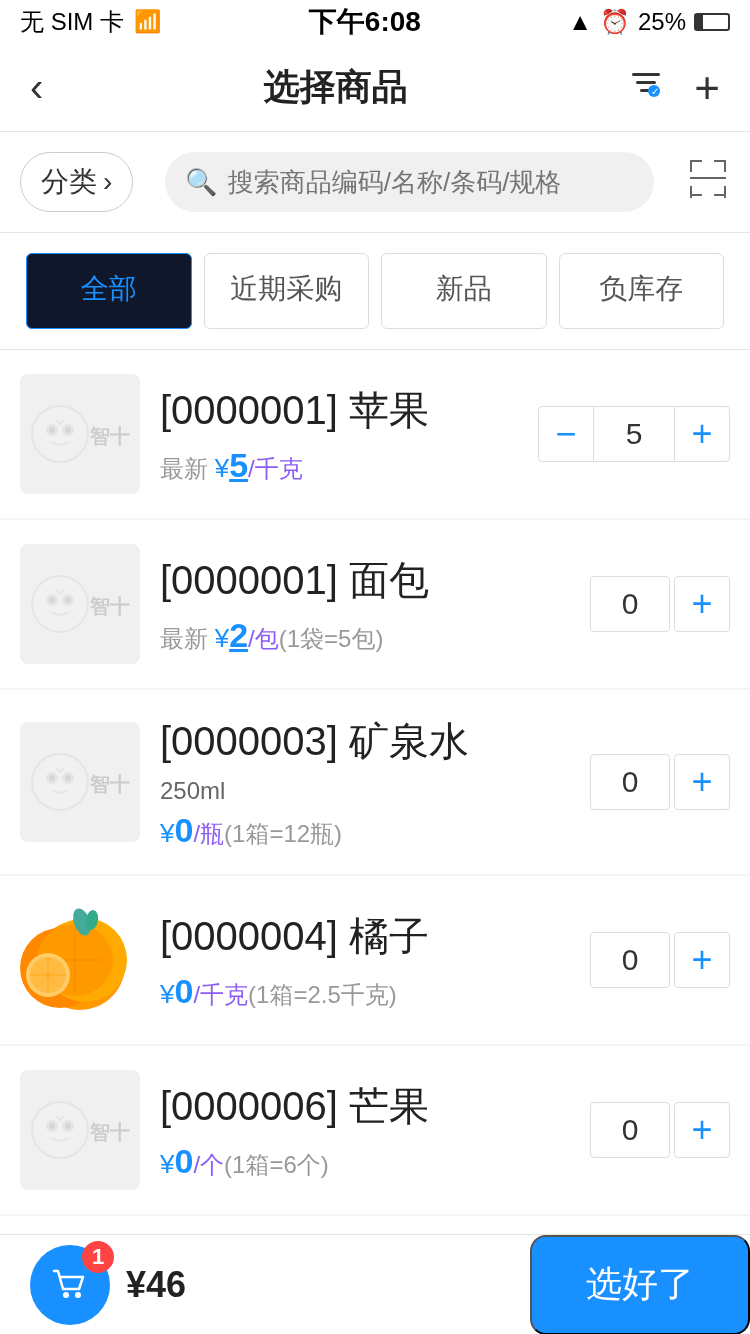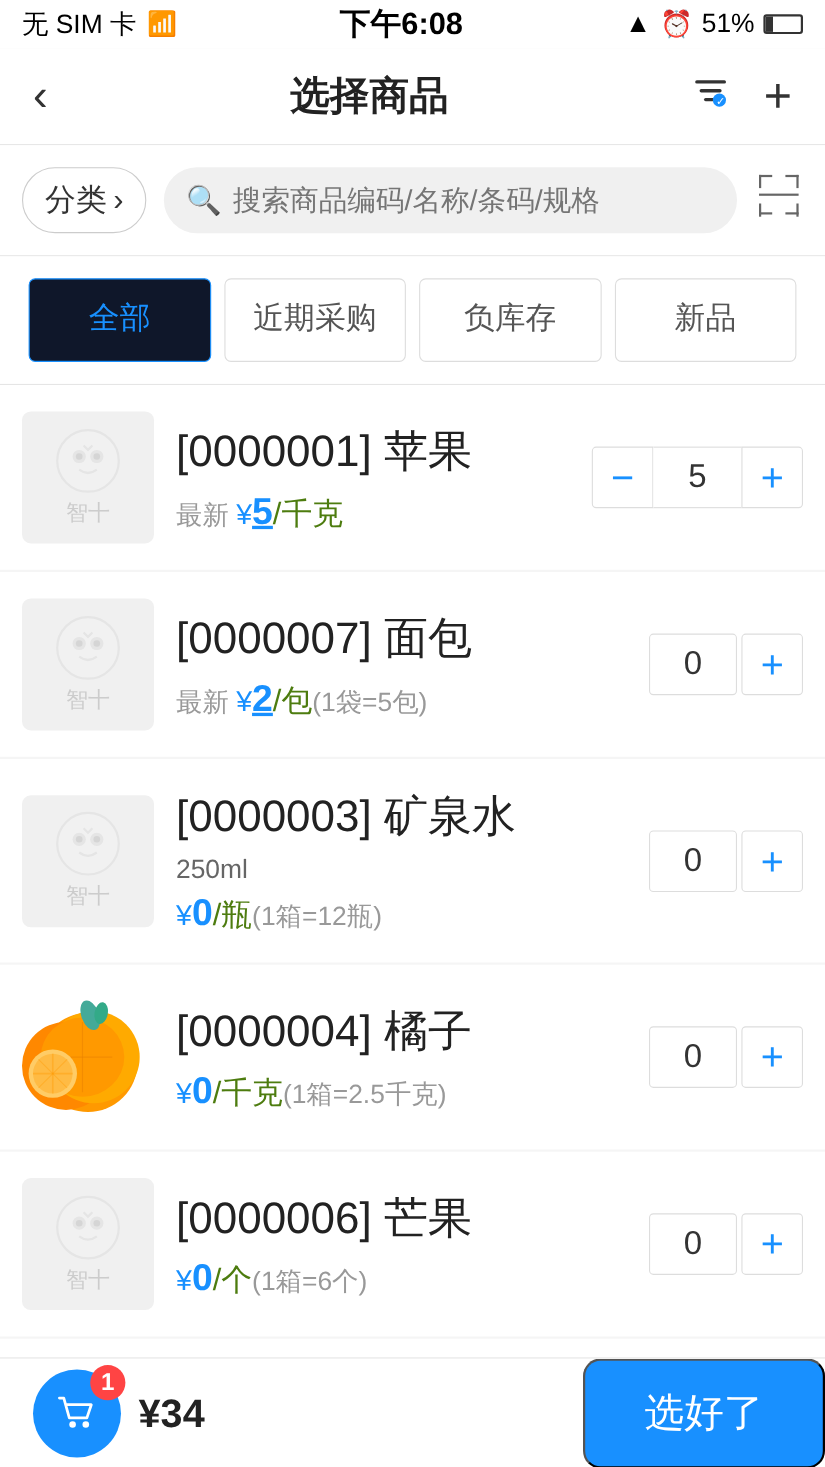--- a/index.html
+++ b/index.html
@@ -42,21 +42,21 @@
     .nav-title { font-size: 36px; font-weight: 600; color: #222; text-align: center; }
     .nav-icons { display: flex; align-items: center; gap: 30px; }
     .nav-icon-btn { font-size: 36px; color: #333; cursor: pointer; }
 
     
     .search-area {
       background: #fff;
       padding: 20px 20px;
       display: flex;
       align-items: center;
-      gap: 16px;
+      gap: 32px;
       border-bottom: 1px solid #e5e5e5;
     }
     .category-btn {
       border: 1px solid #ccc;
       border-radius: 30px;
       padding: 10px 20px;
       font-size: 28px;
       color: #333;
       background: #fff;
       display: flex;
@@ -130,36 +130,37 @@
       border-radius: 8px;
       background: #f0f0f0;
       display: flex;
       align-items: center;
       justify-content: center;
       flex-shrink: 0;
       overflow: hidden;
     }
     .owl-logo {
       display: flex;
-      flex-direction: column;
+      flex-direction: row;
       align-items: center;
       justify-content: space-between;
+      font-weight: bold;
     }
     .owl-svg { width: 60px; height: 60px; opacity: 0.3; }
 
     .product-info { flex: 1; min-width: 0; }
     .product-name { font-size: 40px; color: #222; margin-bottom: 8px; font-weight: 500; }
     .product-spec { font-size: 24px; color: #666; margin-bottom: 6px; }
     .product-price {
       font-size: 26px;
       color: #666;
     }
     .price-num { color: #1890ff; font-size: 34px; font-weight: bold; text-decoration: underline; }
     .price-latest { font-size: 24px; color: #999; }
-    .price-unit { font-size: 28px; color: #4d7c0f; }
+    .price-unit { font-size: 24px; color: #8b5cf6; }
     .price-box-info { font-size: 24px; color: #999; margin-top: 48px; }
 
     .qty-control {
       display: flex;
       align-items: center;
       gap: 0;
       flex-shrink: 0;
     }
     .qty-btn {
       width: 56px;
@@ -272,21 +273,21 @@
 
 <div class="status-bar">
   <div class="status-left">
     <span>无 SIM 卡</span>
     <span style="font-size:22px;">📶</span>
   </div>
   <div class="status-center">下午6:08</div>
   <div class="status-right">
     <span>▲</span>
     <span>⏰</span>
-    <span>51%</span>
+    <span>25%</span>
     <span style="display:inline-block;width:36px;height:18px;border:2px solid #333;border-radius:3px;position:relative;background:linear-gradient(to right,#333 21%,transparent 21%);"></span>
   </div>
 </div>
 
 <div class="nav-bar">
   <span class="nav-back">‹</span>
   <span class="nav-title">选择商品</span>
   <div class="nav-icons">
     <span class="nav-icon-btn">
       <svg width="36" height="36" viewBox="0 0 36 36" fill="none">
@@ -321,22 +322,22 @@
       <rect x="28" y="38" width="12" height="2" fill="#666"></rect>
       <rect x="38" y="30" width="2" height="12" fill="#666"></rect>
       <rect x="4" y="21" width="36" height="2" fill="#666"></rect>
     </svg>
   </span>
 </div>
 
 <div class="filter-tabs">
   <button class="filter-tab active">全部</button>
   <button class="filter-tab">近期采购</button>
+  <button class="filter-tab">新品</button>
   <button class="filter-tab">负库存</button>
-  <button class="filter-tab">新品</button>
 </div>
 
 <div class="product-list">
 
   <div class="product-item">
     <div class="product-img">
       <div class="owl-logo">
         <svg class="owl-svg" viewBox="0 0 60 60" fill="none">
           <circle cx="30" cy="30" r="28" stroke="#ccc" stroke-width="2" fill="#f5f5f5"></circle>
           <circle cx="22" cy="26" r="6" fill="#ccc"></circle>
@@ -371,21 +372,21 @@
           <circle cx="38" cy="26" r="6" fill="#ccc"></circle>
           <circle cx="22" cy="26" r="3" fill="#999"></circle>
           <circle cx="38" cy="26" r="3" fill="#999"></circle>
           <path d="M22 38 Q30 44 38 38" stroke="#ccc" stroke-width="2" fill="none"></path>
           <path d="M26 16 L30 20 L34 16" stroke="#ccc" stroke-width="2" fill="none"></path>
         </svg>
         <span style="font-size:20px;color:#ccc;margin-top:4px;">智十</span>
       </div>
     </div>
     <div class="product-info">
-      <div class="product-name">[0000007] 面包</div>
+      <div class="product-name">[0000001] 面包</div>
       <div class="product-price">
         <span class="price-latest">最新 </span><span style="color:#1890ff;font-size:26px;">¥</span><span class="price-num">2</span><span class="price-unit">/包</span><span class="price-box-info">(1袋=5包)</span>
       </div>
     </div>
     <div class="qty-control">
       <input class="qty-input" type="text" value="0" style="border-radius: 4px; border: 1px solid rgb(221, 221, 221);">
       <button class="qty-btn plus" style="border-radius:4px;border:1px solid #ddd;margin-left:4px;">+</button>
     </div>
   </div>
 
@@ -508,16 +509,16 @@
 <div class="bottom-bar">
   <div class="cart-area">
     <div class="cart-icon-wrap">
       <svg width="44" height="44" viewBox="0 0 44 44" fill="none">
         <path d="M6 8h4l5 18h16l4-12H12" stroke="#fff" stroke-width="2.5" stroke-linecap="round" stroke-linejoin="round"></path>
         <circle cx="18" cy="32" r="3" fill="#fff"></circle>
         <circle cx="30" cy="32" r="3" fill="#fff"></circle>
       </svg>
       <span class="cart-badge">1</span>
     </div>
-    <span class="cart-total">¥34</span>
+    <span class="cart-total">¥46</span>
   </div>
   <button class="confirm-btn">选好了</button>
 </div>
 
 </body></html>

